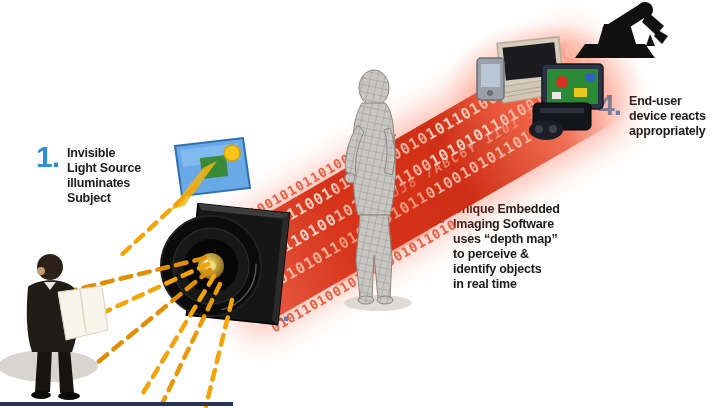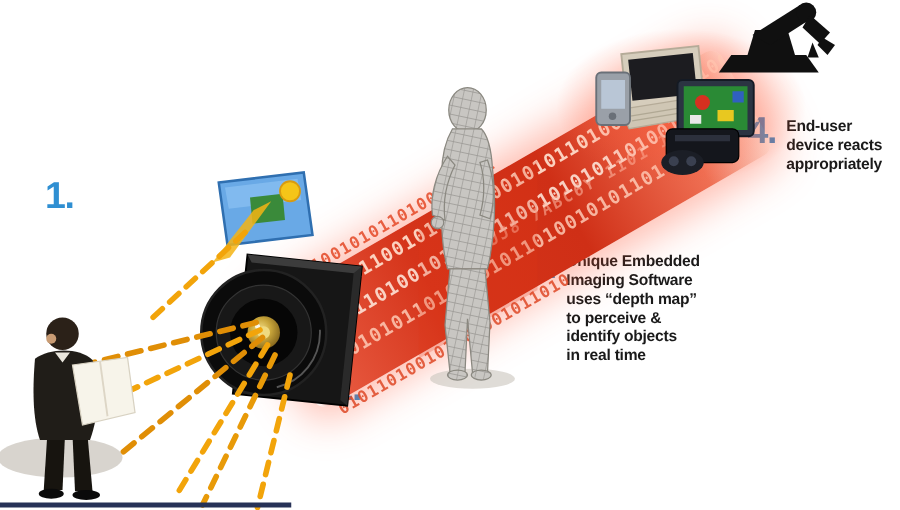--- a/index.html
+++ b/index.html
@@ -199,20 +199,24 @@
       <polygon points="602,28 640,4 652,13 616,36"></polygon>
       <circle cx="645" cy="10" r="8"></circle>
       <polygon points="648,12 664,26 656,35 642,22"></polygon>
       <polygon points="658,30 668,36 662,44 654,36"></polygon>
       <polygon points="650,34 655,46 646,46"></polygon>
     </g>
   </svg>
 
   <div class="step step1">
     <span class="step-num">1.</span>
+    <span class="step-text">Invisible
+Light Source
+illuminates
+Subject</span>
   </div>
   <div class="step step2">
     <span class="step-num">2.</span>
   </div>
   <div class="step step3">
     <span class="step-num">3.</span>
     <span class="step-text">Unique Embedded
 Imaging Software
 uses “depth map”
 to perceive &amp;

